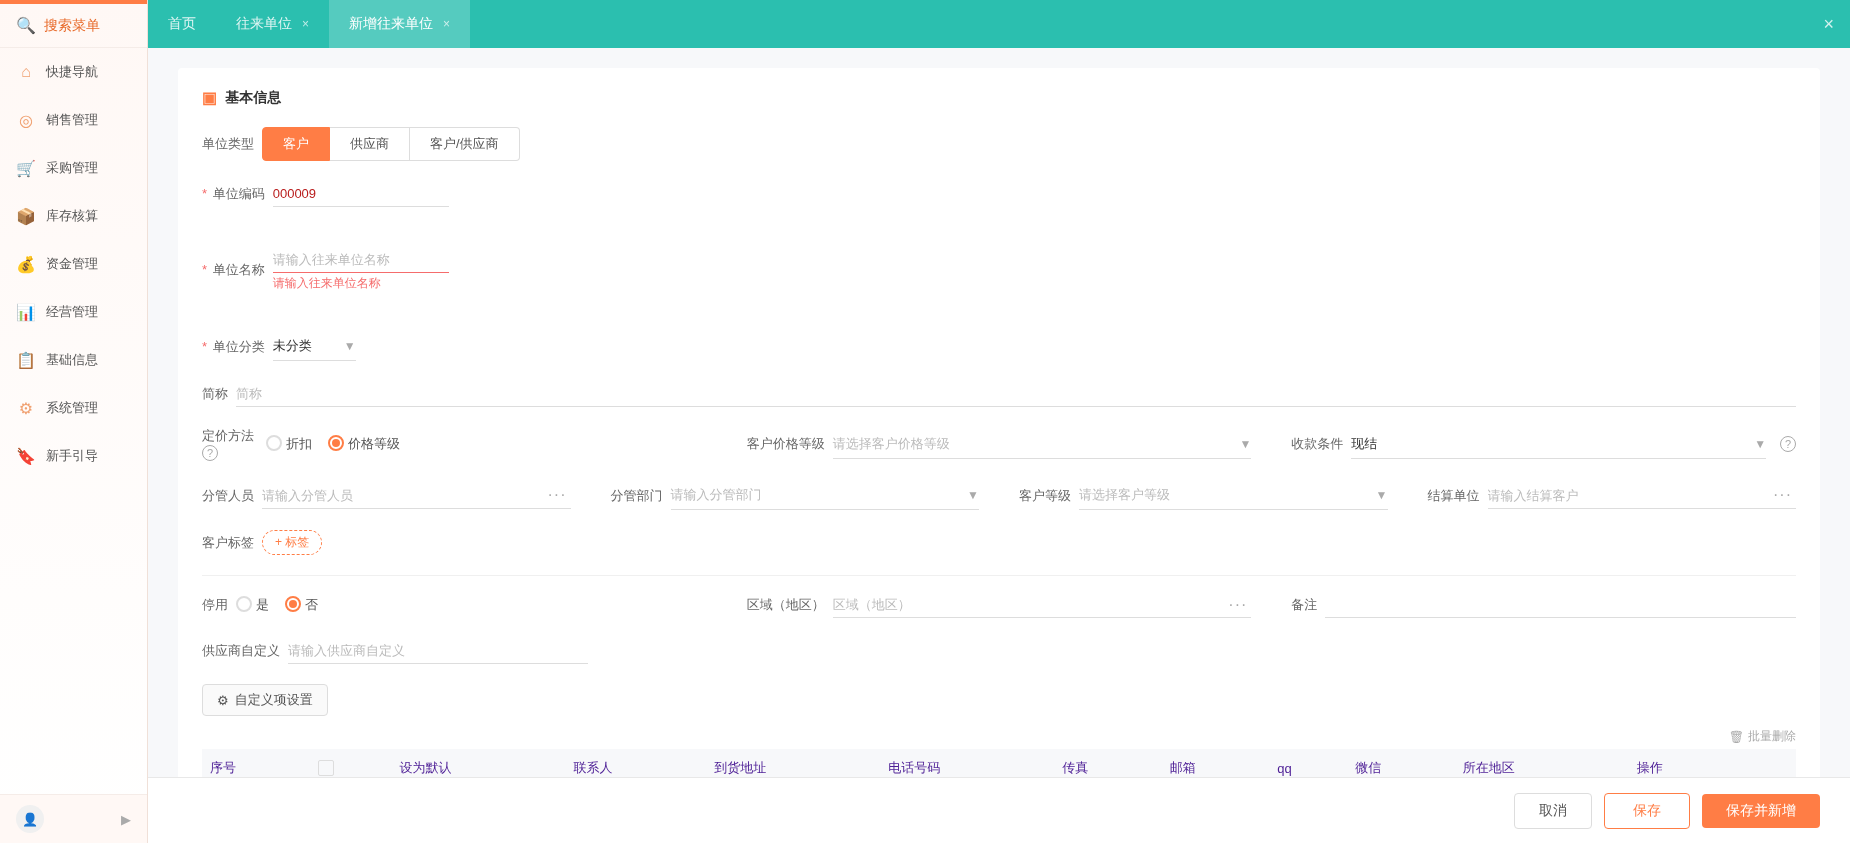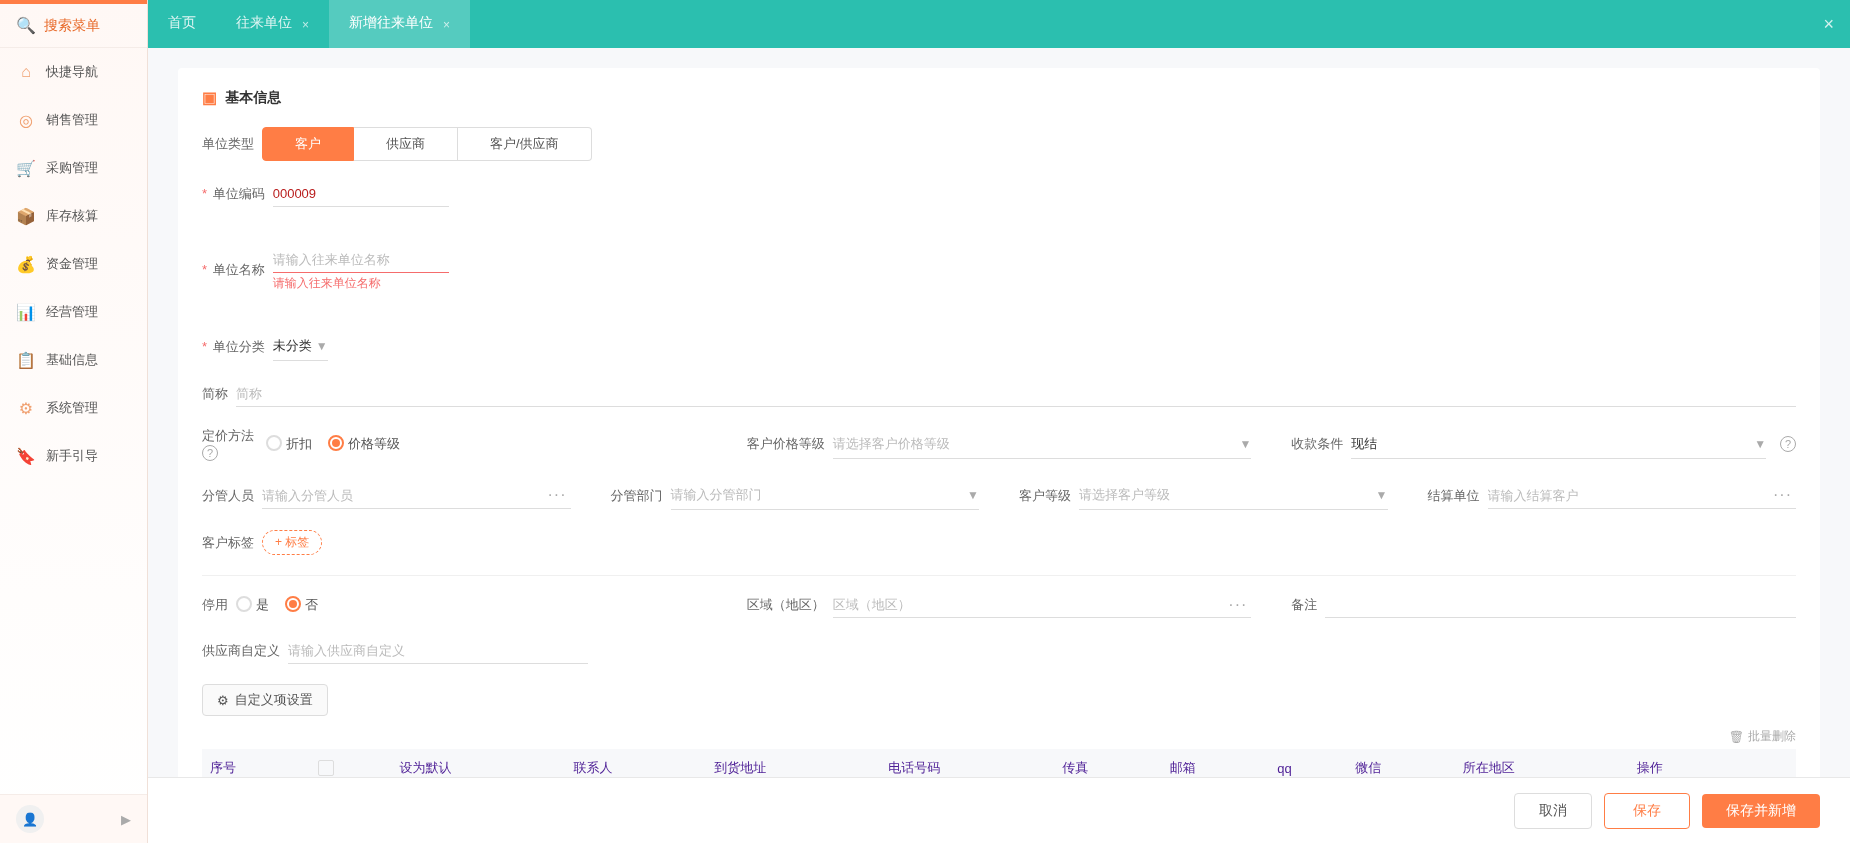--- a/index.html
+++ b/index.html
@@ -84,22 +84,22 @@
     .tabbar {
       background: #2bbfaf;
       display: flex;
       align-items: center;
       height: 48px;
       padding: 0 0 0 0;
       flex-shrink: 0;
     }
     .tab {
       display: flex;
-      align-items: flex-end;
-      padding: 16px 20px;
+      align-items: center;
+      padding: 9px 20px;
       height: 100%;
       color: rgba(255,255,255,0.85);
       cursor: pointer;
       font-size: 14px;
       gap: 6px;
       position: relative;
     }
     .tab.active {
       background: rgba(255,255,255,0.2);
       color: #fff;
@@ -148,21 +148,21 @@
       font-size: 16px;
     }
 
     
     .unit-type-group {
       display: flex;
       gap: 0;
       margin-bottom: 24px;
     }
     .unit-type-btn {
-      padding: 7px 32px;
+      padding: 7px 20px;
       border: 1px solid #ddd;
       background: #fff;
       cursor: pointer;
       font-size: 13px;
       color: #555;
       transition: all 0.2s;
     }
     .unit-type-btn:first-child { border-radius: 4px 0 0 4px; }
     .unit-type-btn:last-child { border-radius: 0 4px 4px 0; }
     .unit-type-btn.active {
@@ -228,20 +228,21 @@
       border-bottom: 1px solid #ddd;
       padding: 5px 0;
       font-size: 13px;
       color: #333;
       display: flex;
       align-items: center;
       justify-content: space-between;
       cursor: pointer;
       background: transparent;
       min-width: 0;
+      gap: 28px;
     }
     .form-select-text { color: #bbb; flex: 1; font-size: 13px; }
     .form-select-value { color: #333; flex: 1; font-size: 13px; }
     .select-arrow { color: #aaa; font-size: 12px; margin-left: 4px; flex-shrink: 0; }
 
     
     .radio-group {
       display: flex;
       align-items: center;
       gap: 16px;

